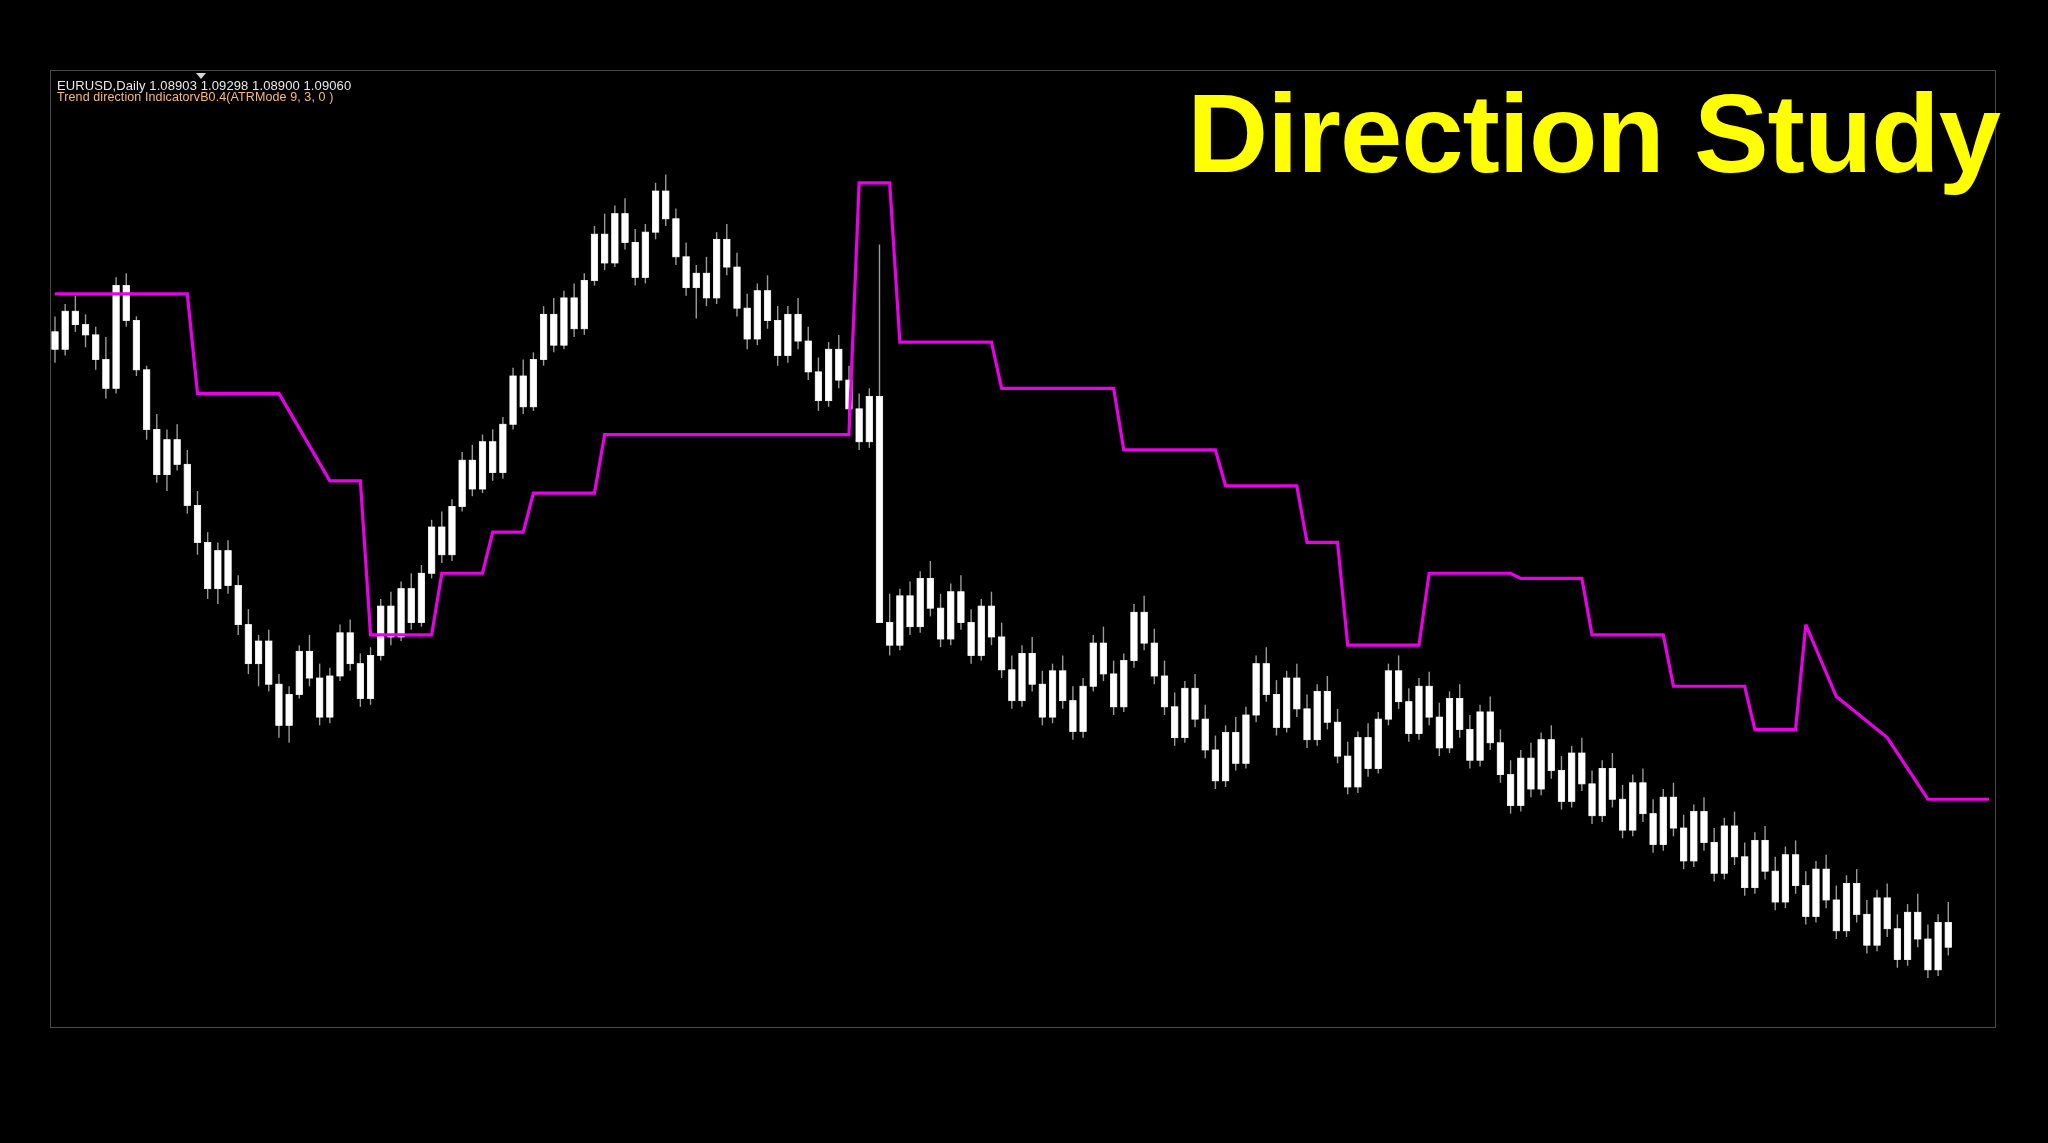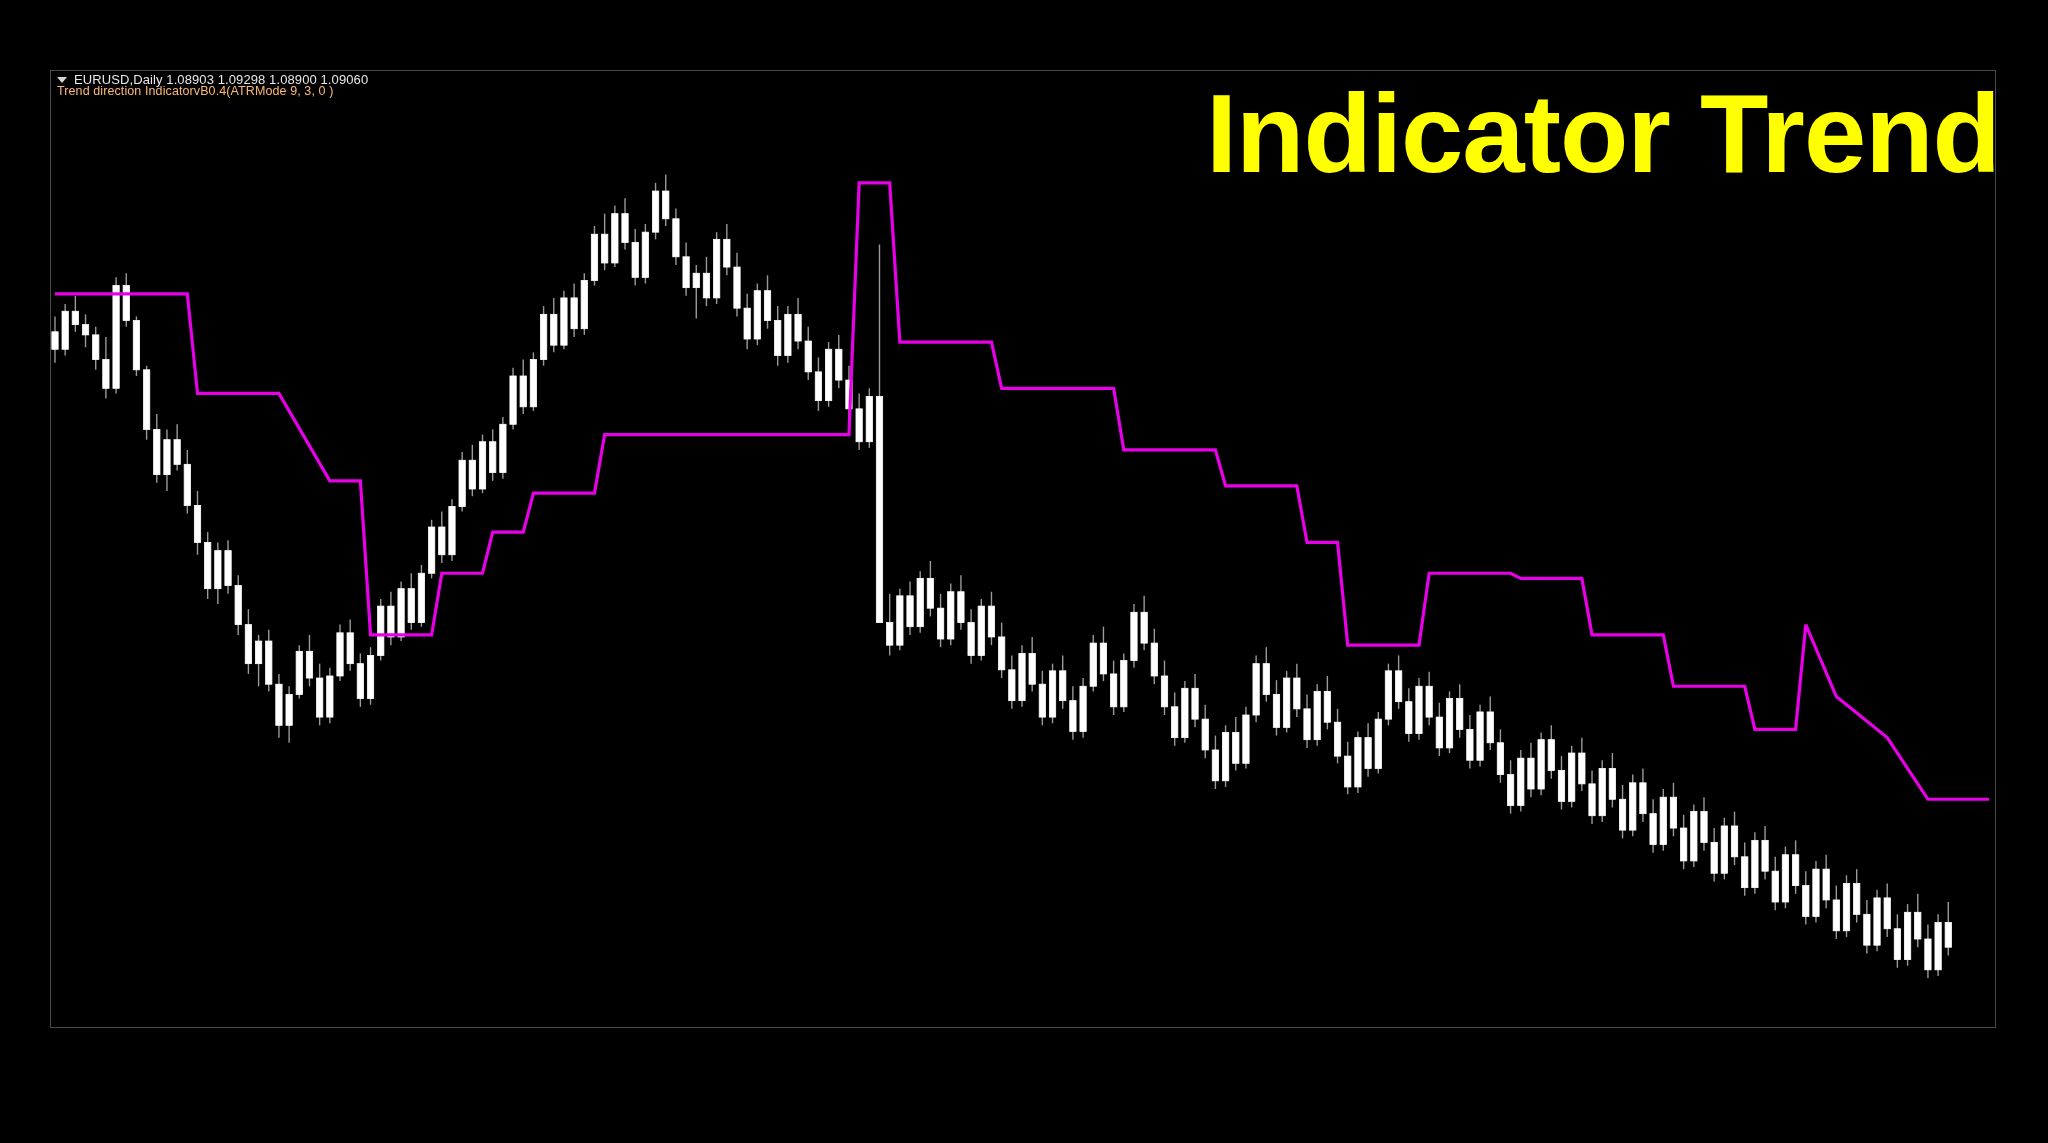--- a/index.html
+++ b/index.html
@@ -55,21 +55,21 @@
   }
   .label-row {
     display: flex;
     align-items: center;
     white-space: nowrap;
     color: #d8d8d8;
     font-family: "Liberation Sans", sans-serif;
     font-size: 13px;
     letter-spacing: 0.1px;
   }
-  #symbol-row { color: #e8e8e8; }
+  #symbol-row { color: #e8e8e8; flex-direction: column; }
   #indicator-row { color: #fdba74; font-size: 12.5px; margin-top: -1px; }
   .tri-down {
     width: 0; height: 0;
     border-left: 5px solid transparent;
     border-right: 5px solid transparent;
     border-top: 6px solid #d6d6d6;
     margin-right: 7px;
     flex: 0 0 auto;
   }
   .spacer-indent { display: inline-block; width: 0px; }
@@ -513,16 +513,16 @@
         <span>EURUSD,Daily  1.08903 1.09298 1.08900 1.09060</span>
       </div>
       <div class="label-row" id="indicator-row">
         <span class="spacer-indent"></span>
         <span>Trend direction IndicatorvB0.4(ATRMode 9, 3, 0 )</span>
       </div>
     </div>
 
   </div>
 
-  <div id="title-overlay">Indicator Trend</div>
+  <div id="title-overlay">Direction Study</div>
 
 
 </div>
 
 </body></html>

